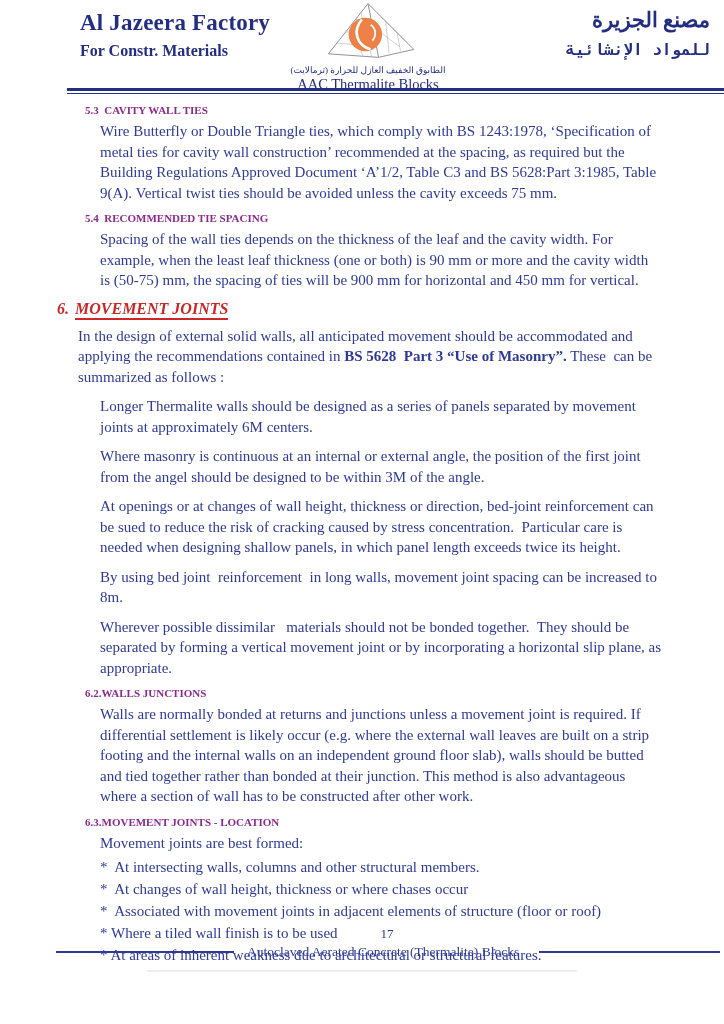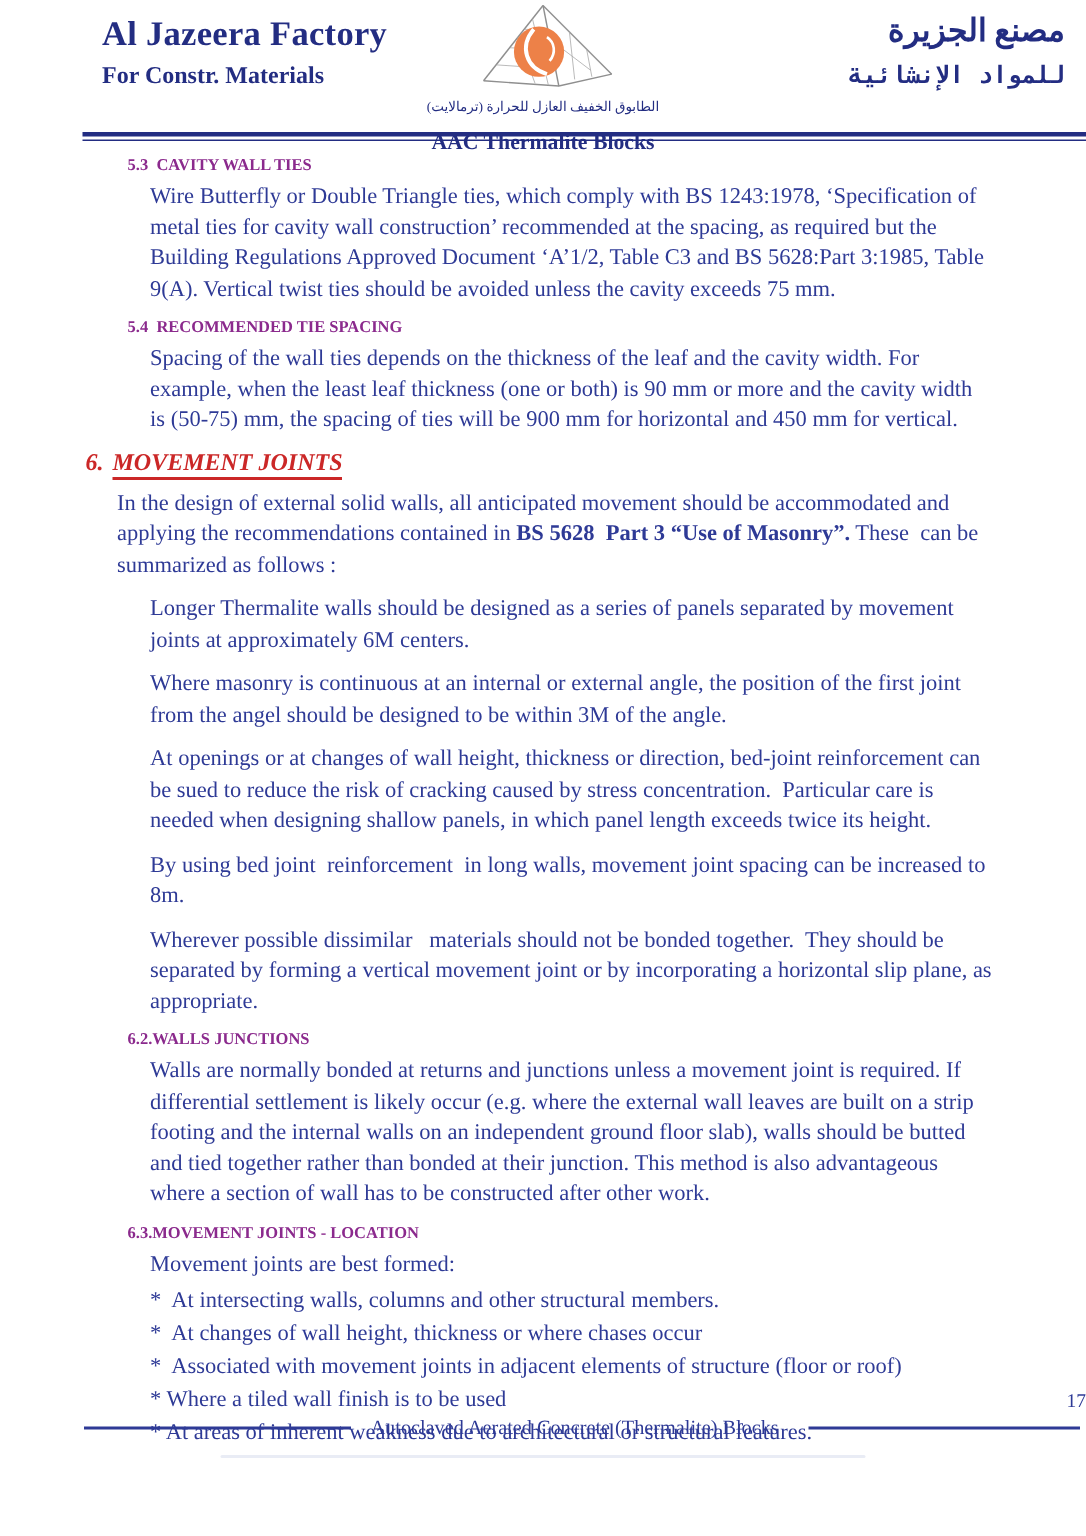--- a/index.html
+++ b/index.html
@@ -7,28 +7,28 @@
     position: relative;
     width: 724px;
     height: 1024px;
     background: #ffffff;
     font-family: "Liberation Serif", serif;
     color: #2e3a96;
     overflow: hidden;
   }
 
   
-  .header { position: absolute; top: 0; left: 0; right: 0; height: 100px; }
+  .header { position: absolute; top: 0; left: 12px; right: 0; height: 100px; }
   .brand-en { position: absolute; left: 68px; top: 10px; color: #232d82; }
   .brand-en .l1 { font-size: 23px; font-weight: bold; letter-spacing: 0.2px; }
   .brand-en .l2 { font-size: 16px; font-weight: bold; margin-top: 6px; }
   .logo-block { position: absolute; left: 50%; transform: translateX(-50%); top: 1px; width: 220px; text-align: center; }
   .logo-svg { display: inline-block; line-height: 0; }
   .cap-ar { font-size: 9px; font-weight: normal; color: #232d82; margin-top: 1px; }
-  .cap-en { font-size: 14.5px; font-weight: bold; color: #232d82; margin-top: 11px; }
+  .cap-en { font-size: 14.5px; font-weight: normal; color: #232d82; margin-top: 1px; }
   .brand-ar { position: absolute; right: 14px; top: 8px; color: #232d82; }
   .brand-ar .l1 { font-size: 21px; font-weight: bold; }
   .brand-ar .l2 { font-size: 16px; font-weight: bold; margin-top: 7px; font-family: Liberation Mono, monospace; }
   .header-rule { position: absolute; top: 88px; left: 55px; right: 0; border-top: 3.5px solid #232d82; }
   .header-rule::after { content: ""; display: block; margin-top: 1.5px; border-top: 1.5px solid #232d82; }
 
   
   .content { position: absolute; top: 101px; left: 0; right: 0; font-size: 15px; }
   .h-sub {
     margin: 9px 8px 5px 85px;
@@ -47,21 +47,21 @@
   .h-main .num { margin-right: 6px; }
   .h-main .underl { border-bottom: 2.5px solid #cb2727; padding-bottom: 1px; }
   .para.intro { margin-left: 78px; }
   .b { font-weight: bold; }
   .bullet-lead { margin: 0 6px 2px 100px; line-height: 21px; white-space: pre-wrap; }
   .bullets { margin: 0 6px 0 100px; padding: 0; list-style: none; }
   .bullets li { line-height: 22px; white-space: pre-wrap; }
 
   
   .footer { position: absolute; top: 926px; left: 0; right: 0; color: #2e3a96; }
-  .pageno { text-align: right; font-size: 13px; padding-left: 50px; }
+  .pageno { text-align: center; font-size: 13px; padding-left: 50px; }
   .footer-row { display: flex; align-items: center; margin-top: 2px; padding-left: 56px; text-align: right; }
   .fline { border-top: 2px solid #2e3a96; height: 0; }
   .fline.left { width: 178px; margin-right: 13px; }
   .fline.right { flex: 1; margin-left: 20px; margin-right: 4px; }
   .ftitle { font-size: 13.5px; white-space: nowrap; }
   .smudge { margin: 10px auto 0 auto; width: 430px; height: 2px; background: #e9ecf5; border-radius: 2px; }
 </style>
 </head>
 <body>
 

